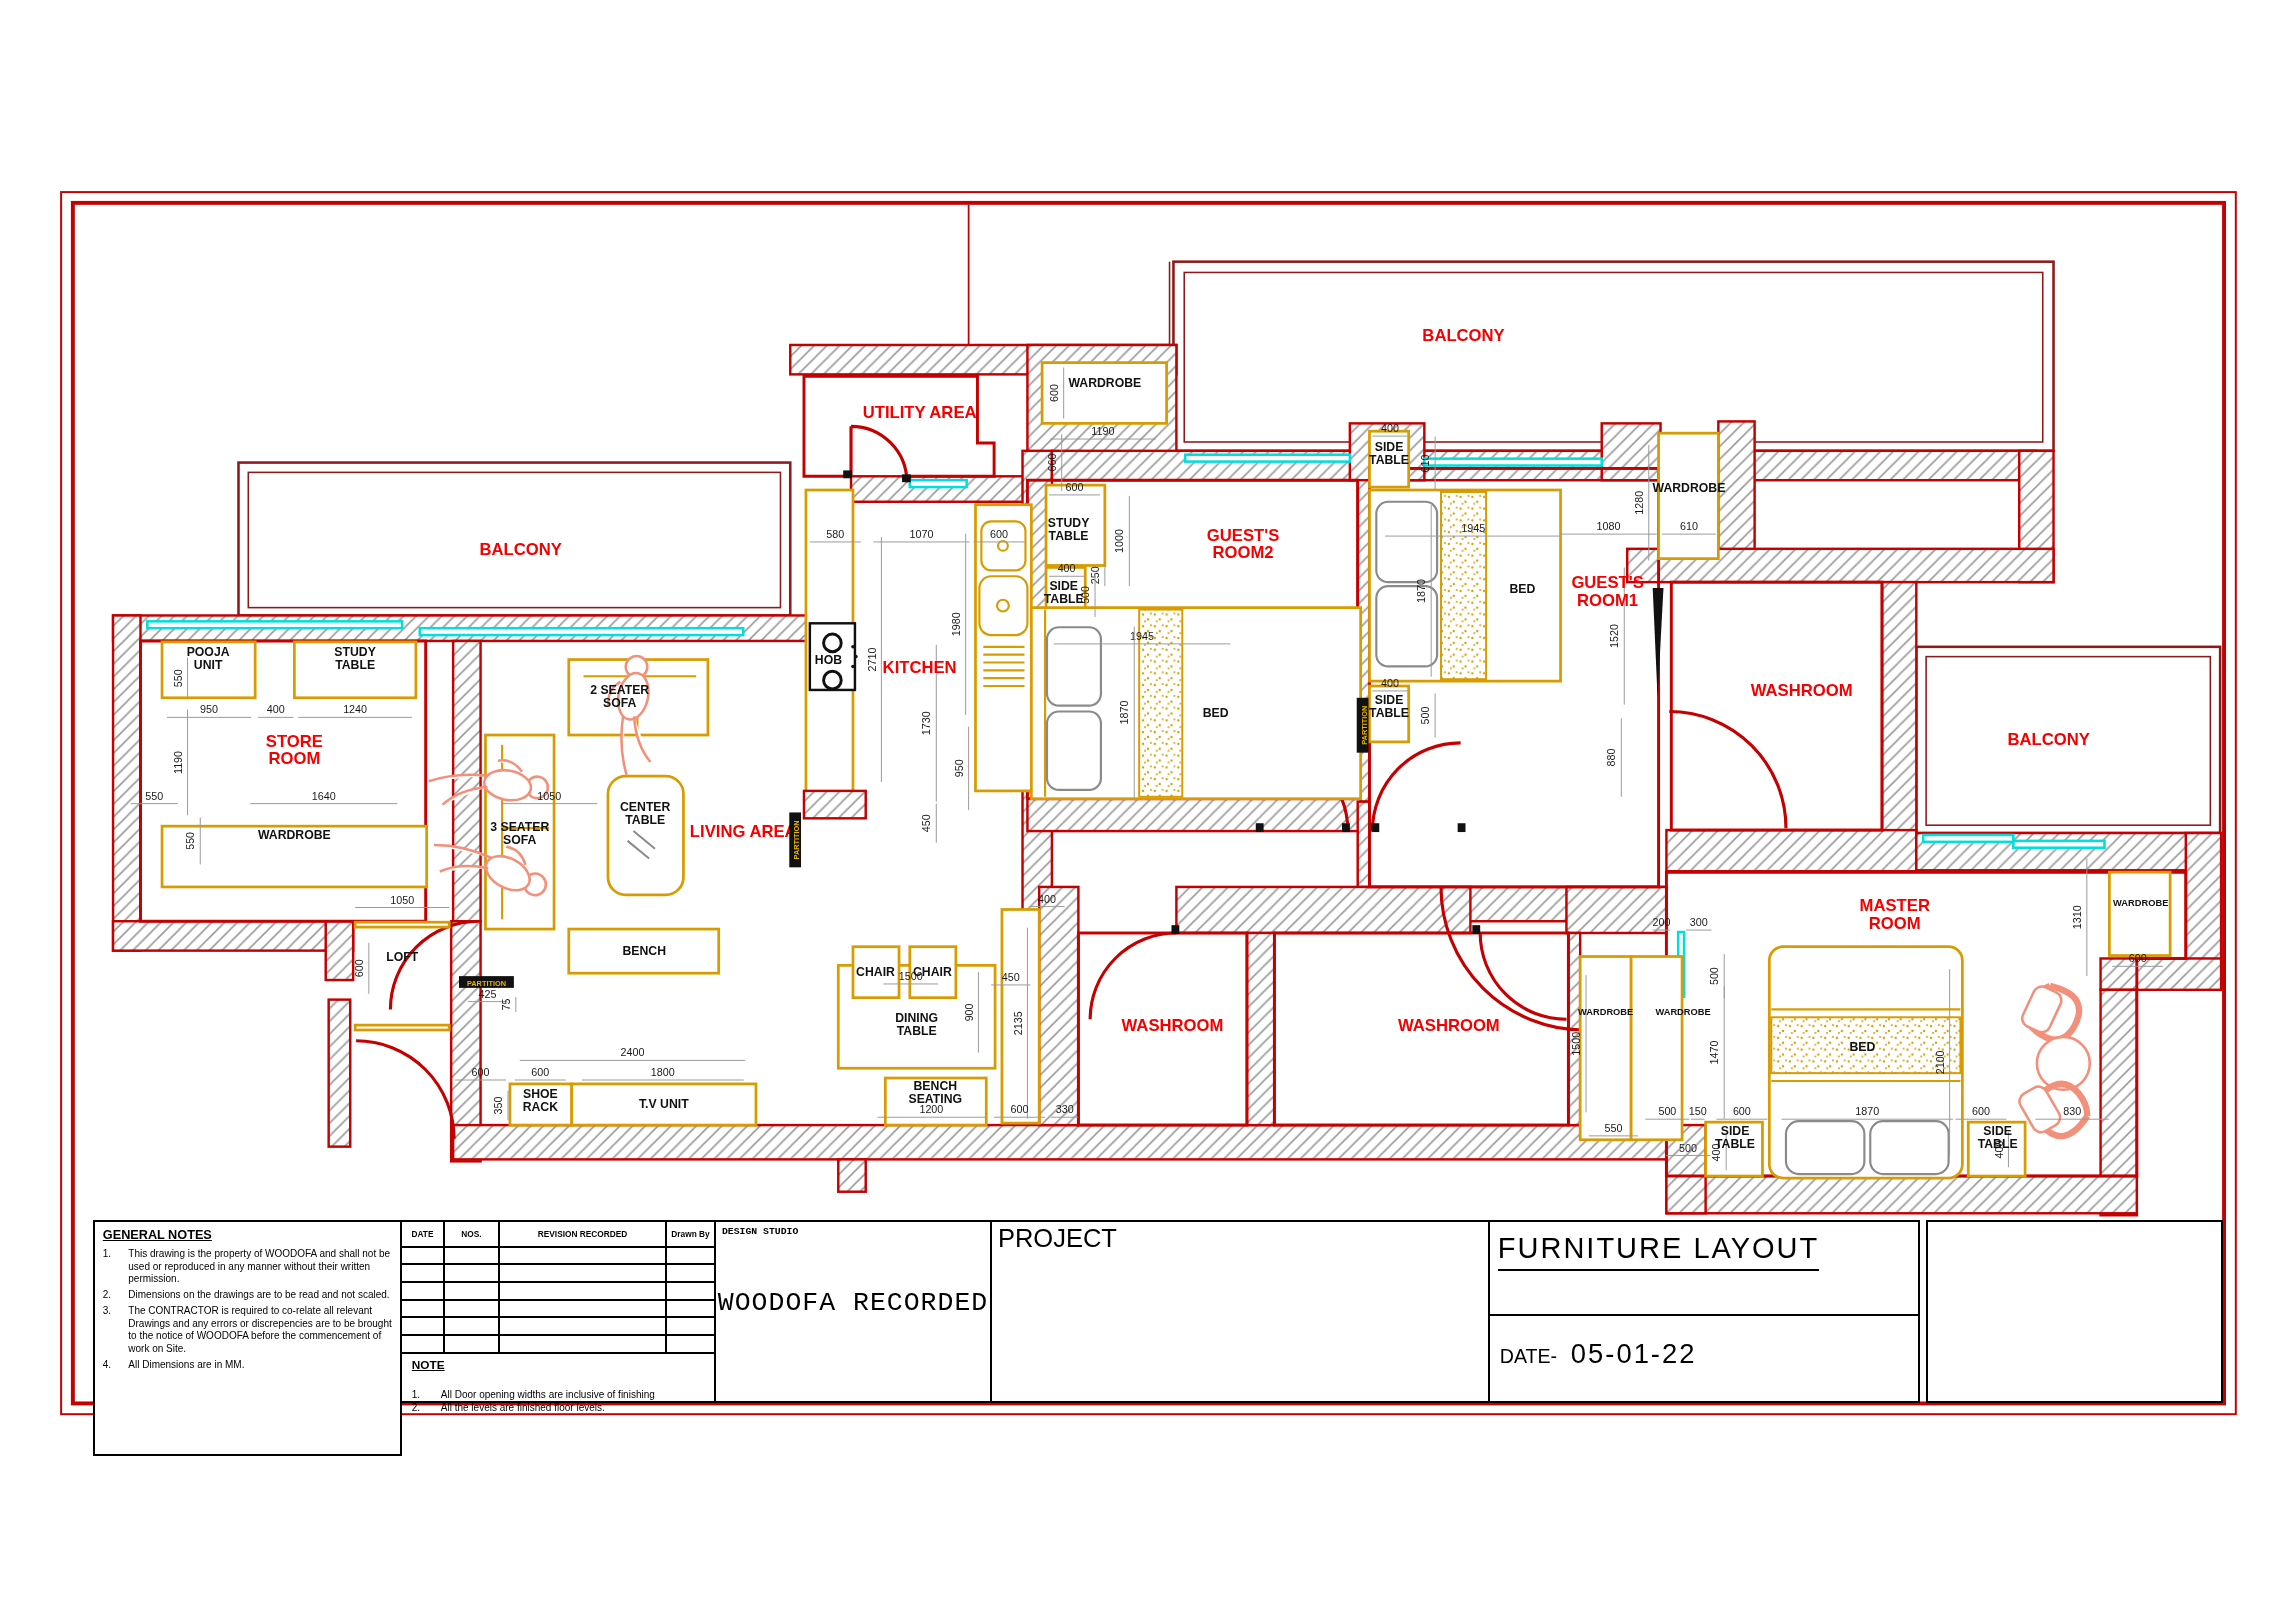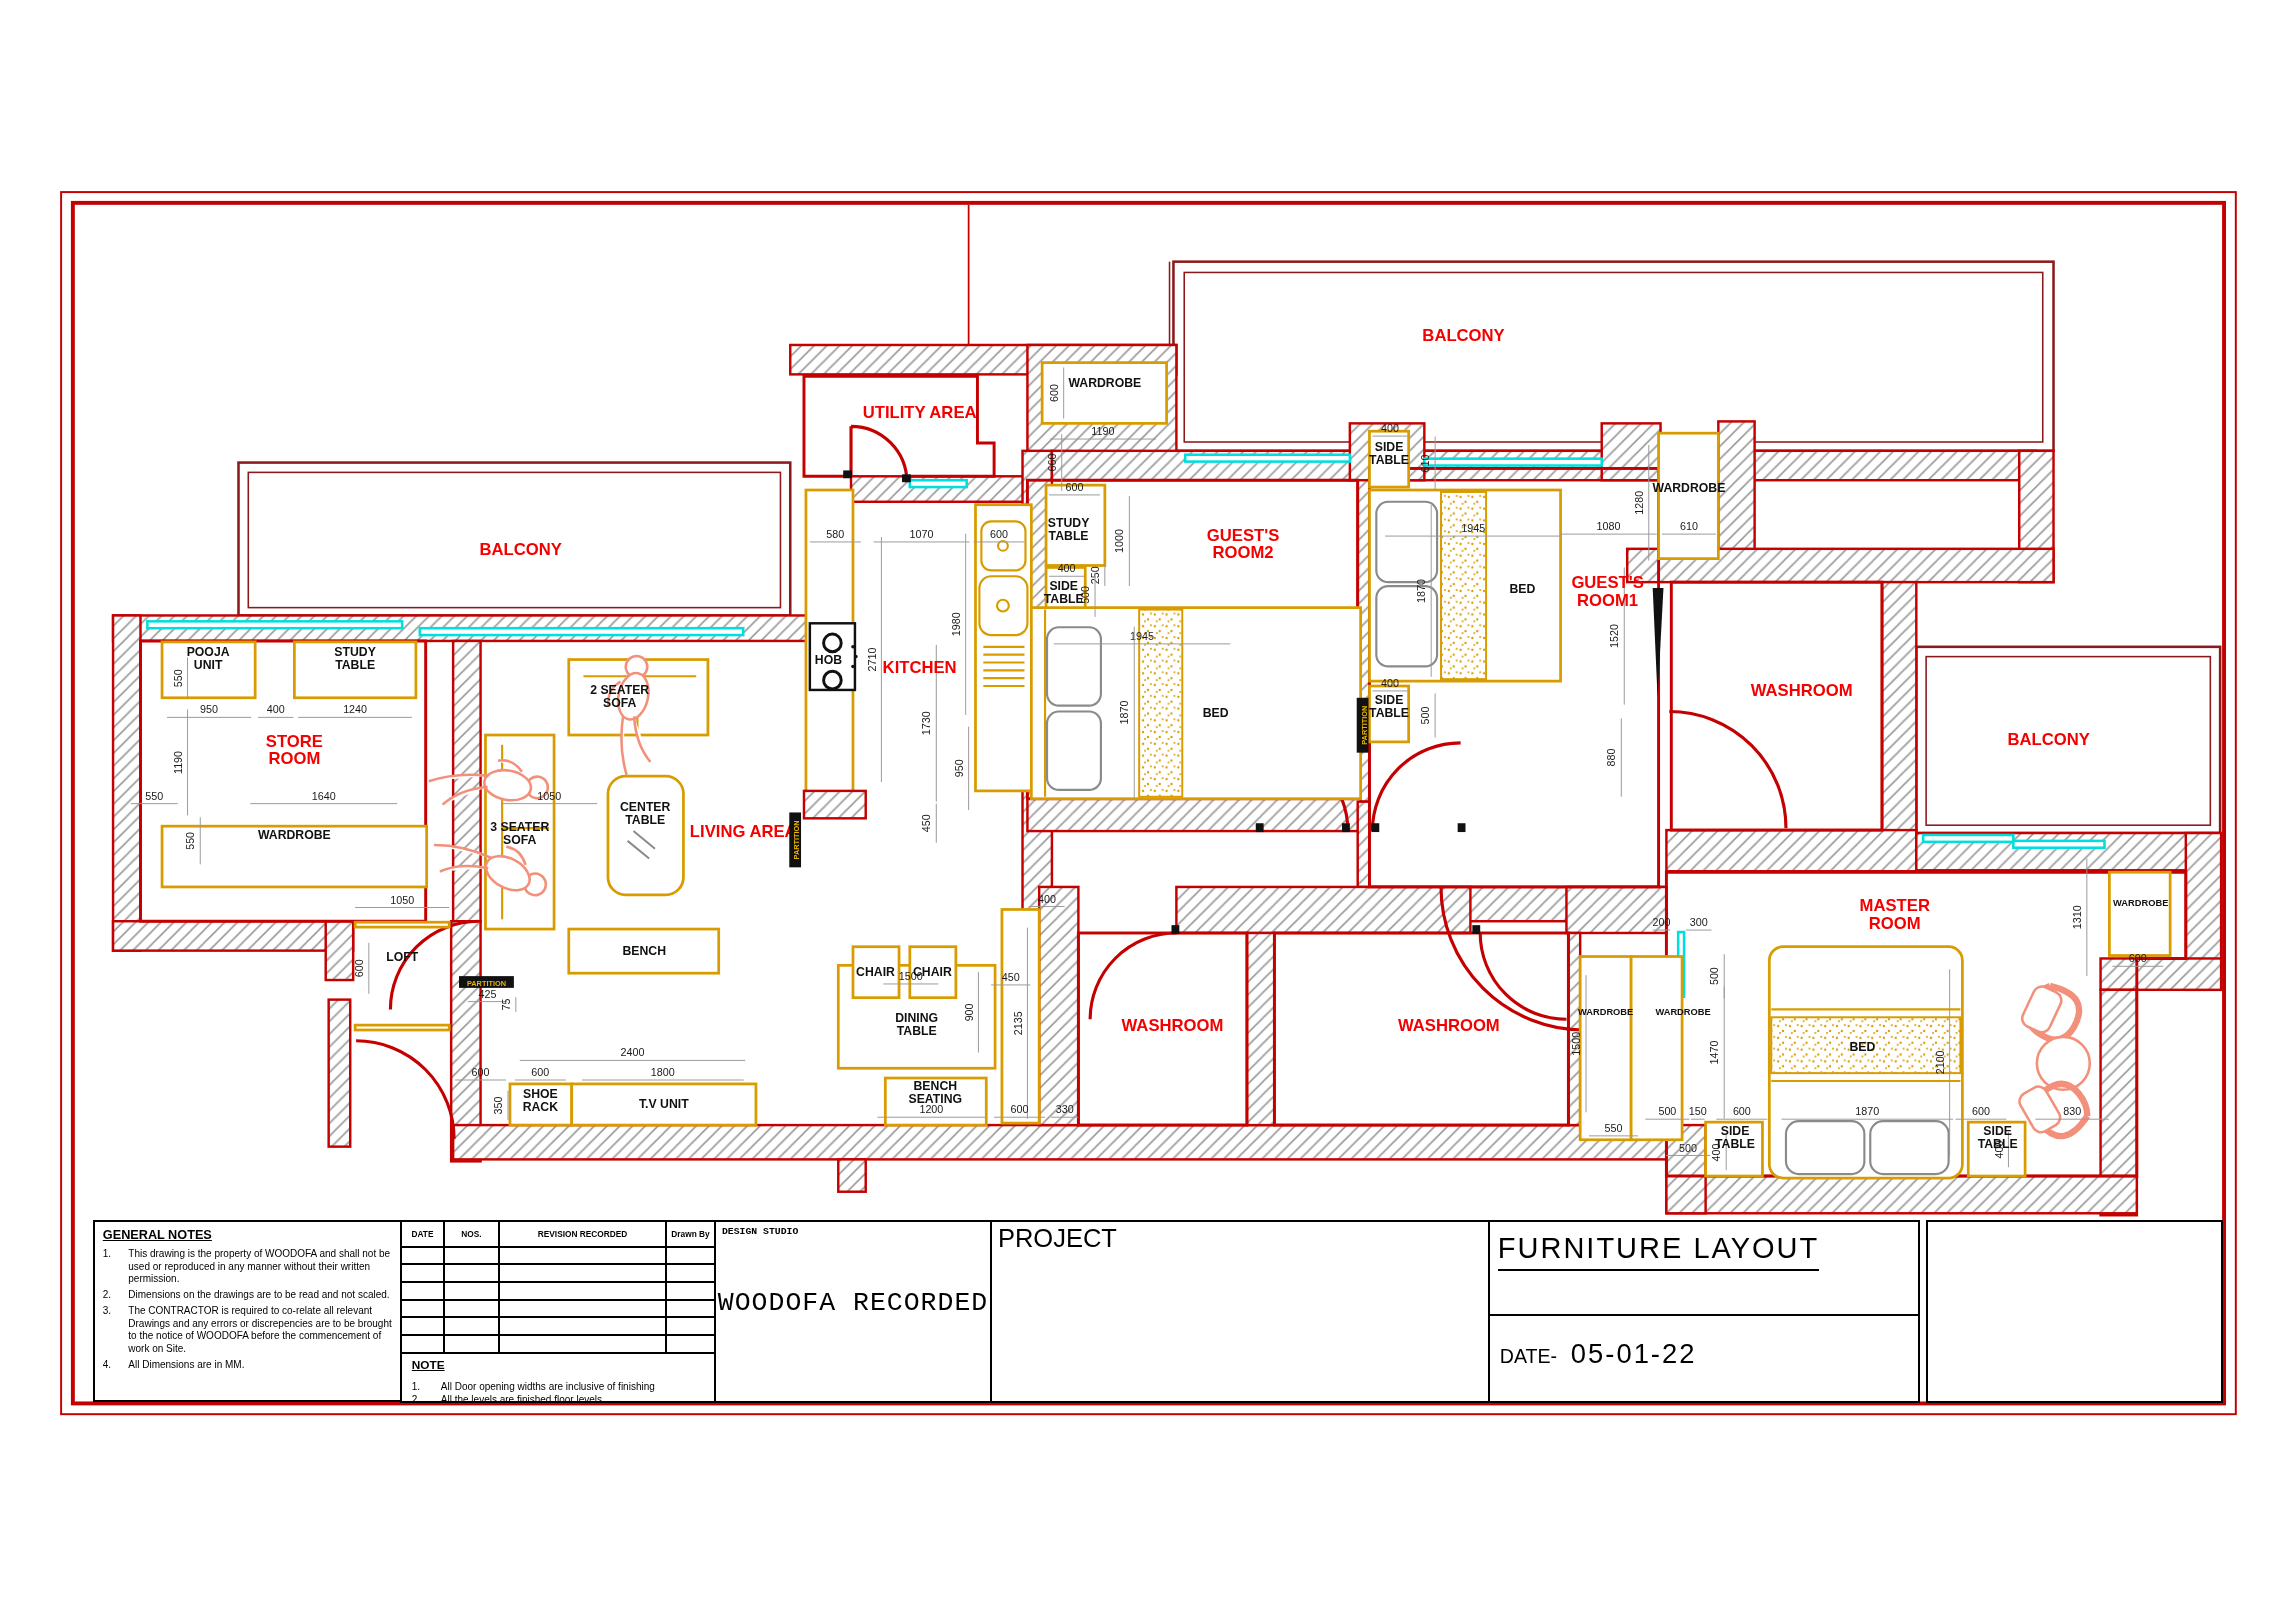--- a/index.html
+++ b/index.html
@@ -21,35 +21,35 @@
   .furn{fill:#fff;stroke:#d89c00;stroke-width:2.8;}
   .furnln{stroke:#d89c00;stroke-width:2.2;fill:none;}
   .stip{fill:url(#stip);stroke:#d89c00;stroke-width:2;}
   .gray{stroke:#8a8a8a;fill:#fff;stroke-width:2.2;}
   .coral{stroke:#f2907b;fill:#fff;stroke-width:2.6;}
   .coralT{stroke:#f2907b;fill:none;stroke-width:6.5;}
   .blk{fill:#111;}
   .dimln{stroke:#999;stroke-width:1;}
   
   .tb{position:absolute;border:2px solid #000;box-sizing:border-box;background:#fff;}
-  .tb-notes{left:93px;top:1220px;width:309px;height:182px;padding:5.9px 7.8px;}
+  .tb-notes{left:93px;top:1220px;width:309px;height:236px;padding:5.9px 7.8px;}
   .tb-rev{left:400px;top:1220px;width:316px;height:183px;}
   .tb-studio{left:714px;top:1220px;width:278px;height:183px;font-family:Liberation Mono, monospace;}
   .tb-project{left:990px;top:1220px;width:500px;height:183px;}
   .tb-draw{left:1488px;top:1220px;width:432px;height:183px;}
   .tb-compass{left:1926px;top:1220px;width:297px;height:183px;}
   .gn-title{font-size:12.7px;font-weight:bold;text-decoration:underline;margin-bottom:5.9px;}
   .gn-item{display:flex;font-size:10px;line-height:1.28;margin-bottom:2.9px;}
   .gn-item .num{width:25.5px;flex:none;}
   .rev-grid{display:grid;grid-template-columns:43px 55px 167px 47px;text-align:center;}
   .rev-grid div{border-right:2px solid #000;border-bottom:2px solid #000;height:15.7px;}
   .rev-grid div.hd{height:23.5px;font-size:8.3px;font-weight:bold;display:flex;align-items:center;justify-content:center;}
   .rev-grid div:nth-child(4n){border-right:none;}
   .note-box{padding:3.9px 9.8px;}
-  .note-title{font-size:11.8px;font-weight:bold;text-decoration:underline;margin-bottom:8px;}
+  .note-title{font-size:11.8px;font-weight:bold;text-decoration:underline;margin-bottom:16px;}
   .note-item{display:flex;font-size:10px;line-height:1.3;}
   .note-item .num{width:29px;flex:none;}
   .ds-tag{font-size:9.8px;font-weight:bold;padding:3.9px 5.9px;}
   .ds-name{font-size:26.5px;letter-spacing:1px;text-align:center;margin-top:47px;}
   .pj-label{position:absolute;left:5.9px;top:2px;font-size:25.5px;}
   .pj-lines{position:absolute;left:125px;top:7.8px;}
   .pj-line{font-size:23.5px;border-bottom:2px solid #000;display:table;padding:0 5.9px 2px 0;margin-bottom:12.7px;letter-spacing:1px;}
   .fl-title{font-size:29px;letter-spacing:2px;border-bottom:2px solid #000;display:table;margin:9.8px 0 0 7.8px;padding-bottom:3.9px;}
   .fl-div{position:absolute;left:0;right:0;top:92px;border-top:2px solid #000;}
   .fl-date{position:absolute;left:9.8px;top:116px;font-size:19.6px;}

